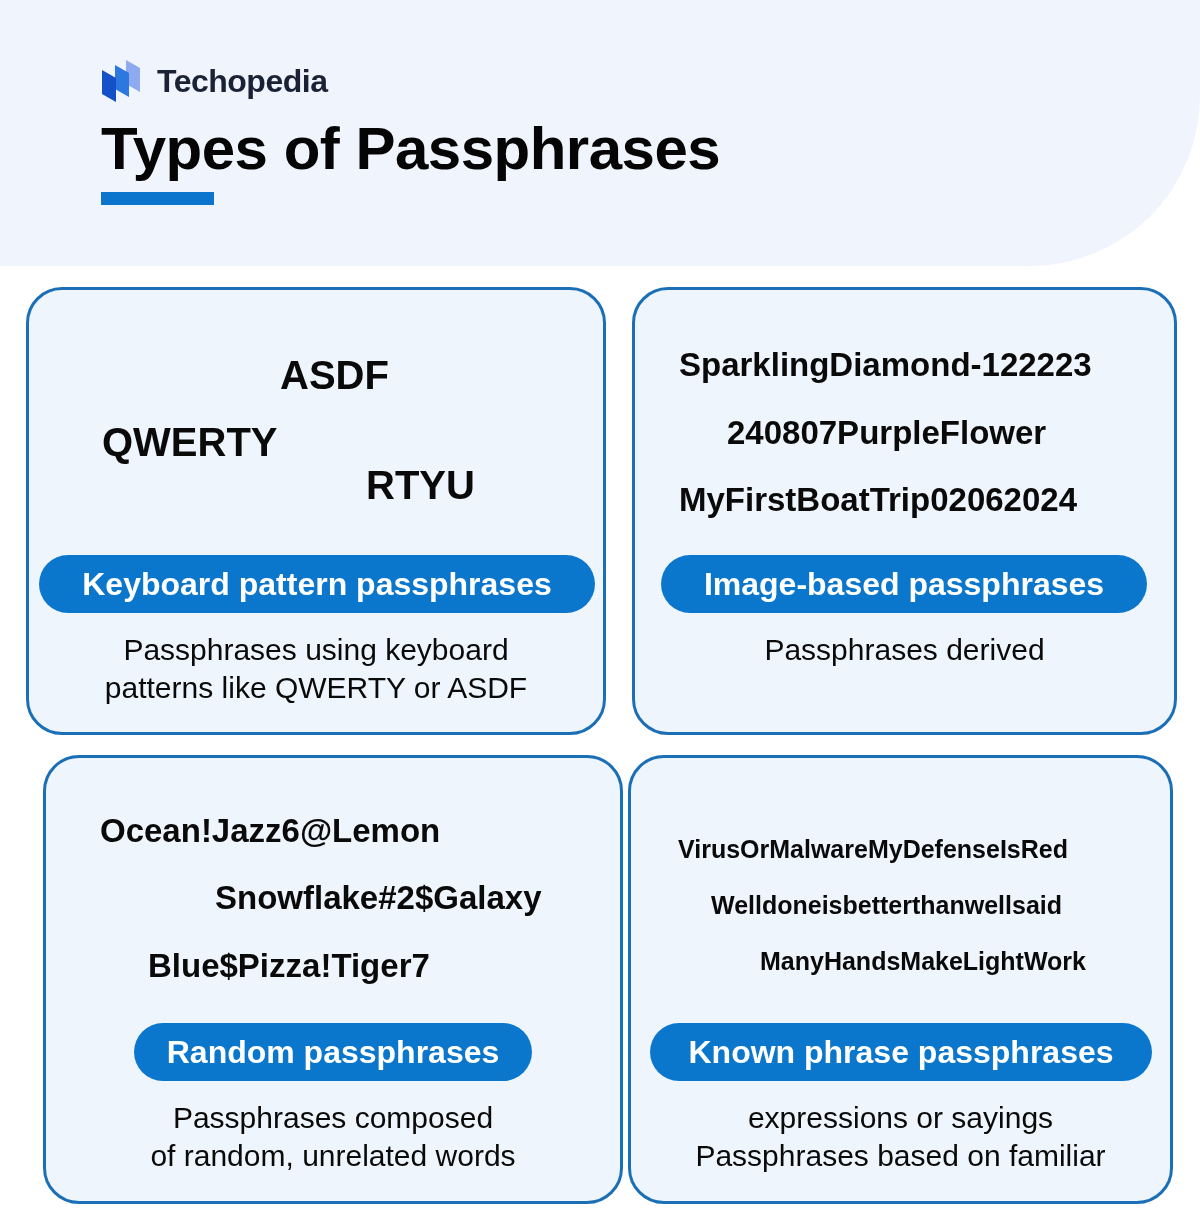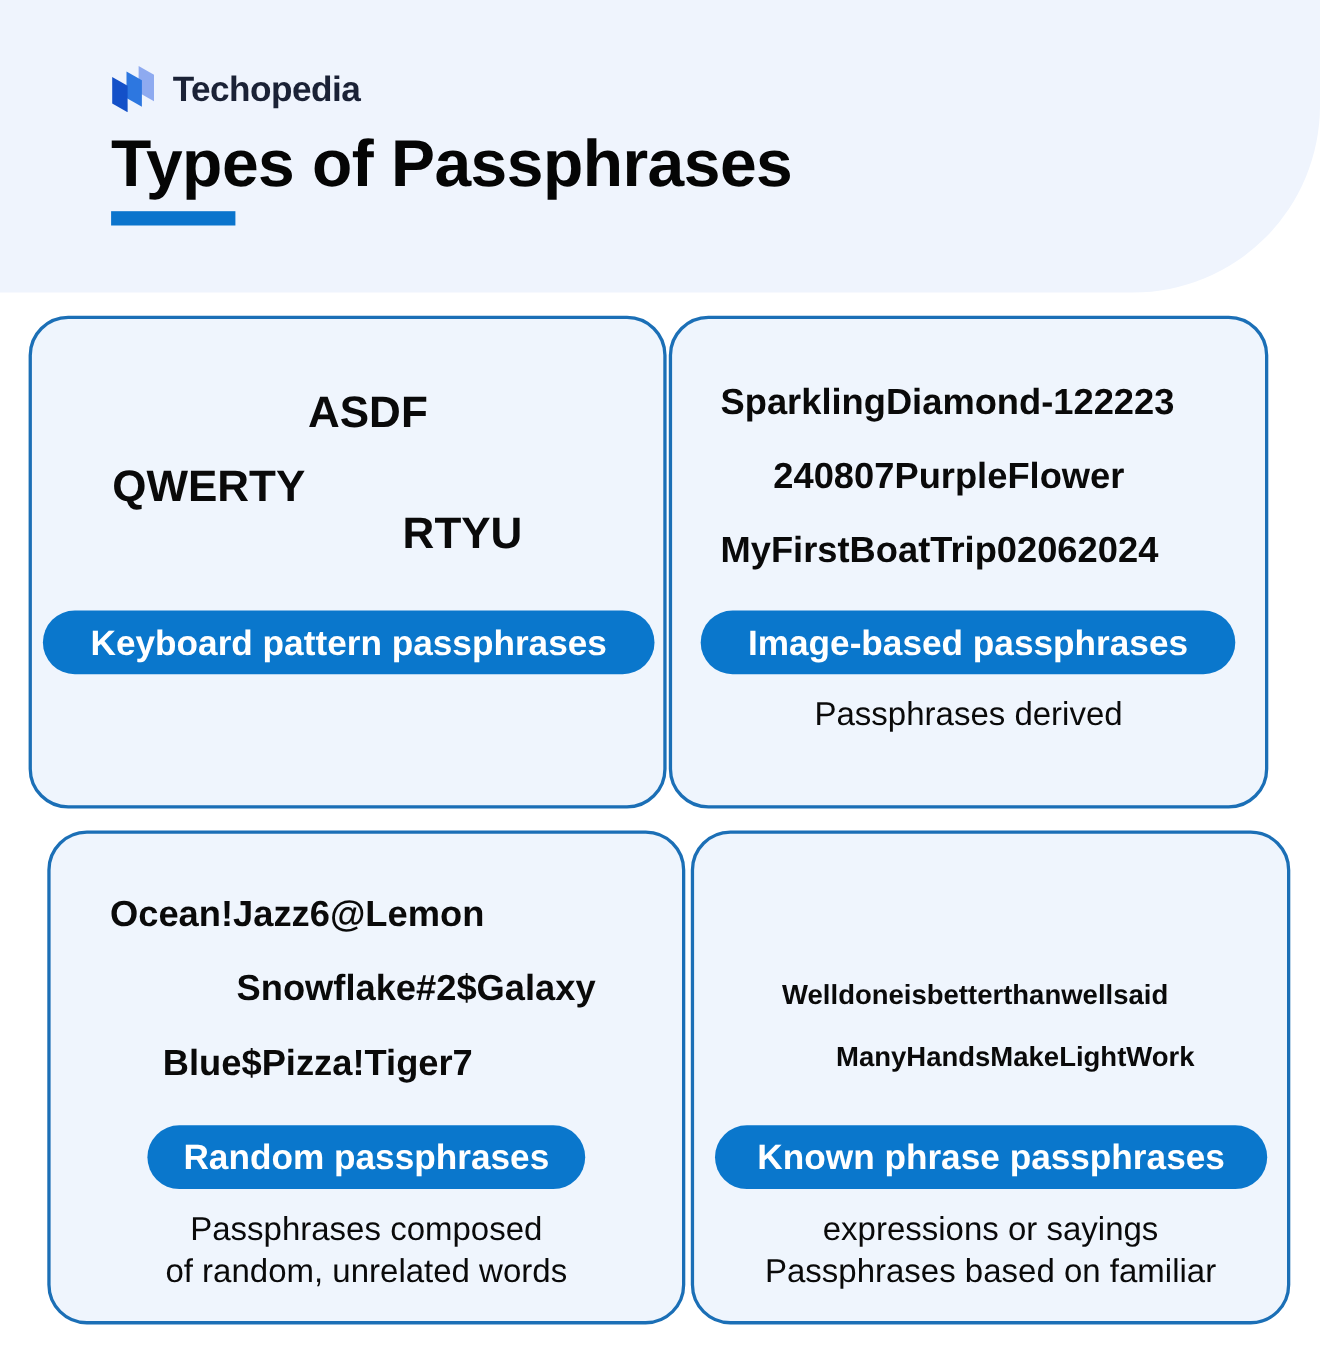--- a/index.html
+++ b/index.html
@@ -29,21 +29,21 @@
   .title-underline {
     position: absolute; left: 101px; top: 192px; width: 113px; height: 13px;
     background: #0b74cc;
   }
 
   .card {
     position: absolute; background: #eff5fd;
     border: 3px solid #1b6fb6; border-radius: 36px;
   }
   .c1 { left: 26px;  top: 287px; width: 580px; height: 448px; }
-  .c2 { left: 608px; top: 287px; width: 545px; height: 448px; }
+  .c2 { left: 632px; top: 287px; width: 545px; height: 448px; }
   .c3 { left: 26px;  top: 755px; width: 580px; height: 449px; margin-left: 17px; }
   .c4 { left: 628px; top: 755px; width: 545px; height: 449px; }
 
   .ex {
     position: absolute; font-weight: 700; color: #0a0a0a; white-space: nowrap;
   }
   .pill {
     position: absolute; background: #0a77cc; color: #ffffff;
     border-radius: 30px; font-weight: 700; font-size: 32px;
     display: flex; align-items: center; justify-content: center;
@@ -71,20 +71,24 @@
 </div>
 
 <h1 class="page-title">Types of Passphrases</h1>
 <div class="title-underline"></div>
 
 <div class="card c1">
   <span class="ex" style="left:251px; top:63px; font-size:40px;">ASDF</span>
   <span class="ex" style="left:73px; top:130px; font-size:40px;">QWERTY</span>
   <span class="ex" style="left:337px; top:173px; font-size:40px;">RTYU</span>
   <div class="pill" style="left:10px; top:265px; width:556px;">Keyboard pattern passphrases</div>
+  <div class="desc" style="top:341px;">
+    <div>Passphrases using keyboard</div>
+    <div>patterns like QWERTY or ASDF</div>
+  </div>
 </div>
 
 <div class="card c2">
   <span class="ex" style="left:44px; top:56px; font-size:33px;">SparklingDiamond-122223</span>
   <span class="ex" style="left:92px; top:124px; font-size:33px;">240807PurpleFlower</span>
   <span class="ex" style="left:44px; top:191px; font-size:33px;">MyFirstBoatTrip02062024</span>
   <div class="pill" style="left:26px; top:265px; width:486px;">Image-based passphrases</div>
   <div class="desc" style="top:341px;">
     <div>Passphrases derived</div>
   </div>
@@ -95,20 +99,21 @@
   <span class="ex" style="left:169px; top:121px; font-size:33px;">Snowflake#2$Galaxy</span>
   <span class="ex" style="left:102px; top:189px; font-size:33px;">Blue$Pizza!Tiger7</span>
   <div class="pill" style="left:88px; top:265px; width:398px;">Random passphrases</div>
   <div class="desc" style="top:341px;">
     <div>Passphrases composed</div>
     <div>of random, unrelated words</div>
   </div>
 </div>
 
 <div class="card c4">
+  <span class="ex" style="left:47px; top:77px; font-size:25px;">VirusOrMalwareMyDefenseIsRed</span>
   <span class="ex" style="left:80px; top:133px; font-size:25px;">Welldoneisbetterthanwellsaid</span>
   <span class="ex" style="left:129px; top:189px; font-size:25px;">ManyHandsMakeLightWork</span>
   <div class="pill" style="left:19px; top:265px; width:502px;text-align:right;">Known phrase passphrases</div>
   <div class="desc" style="top:341px;">
     <div>expressions or sayings</div>
     <div>Passphrases based on familiar</div>
   </div>
 </div>
 
 </body></html>

